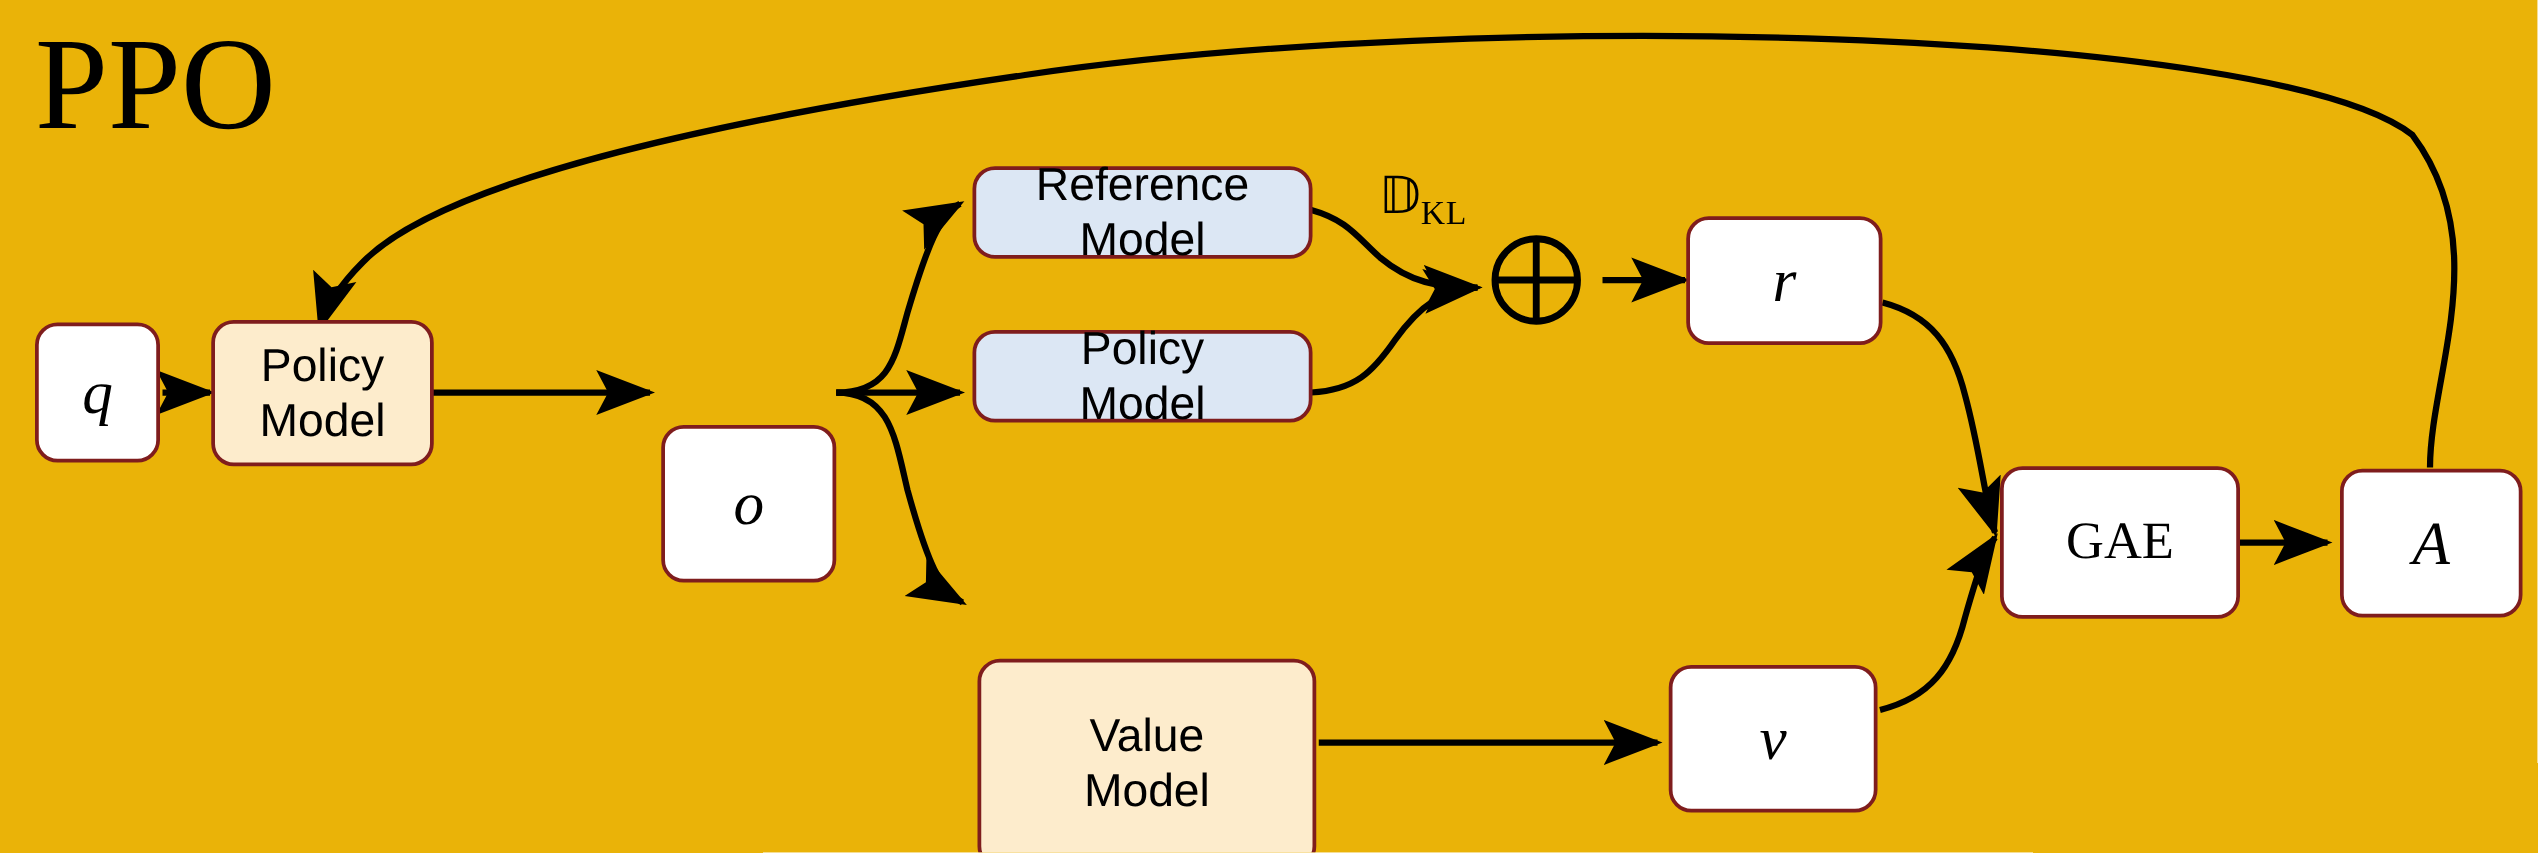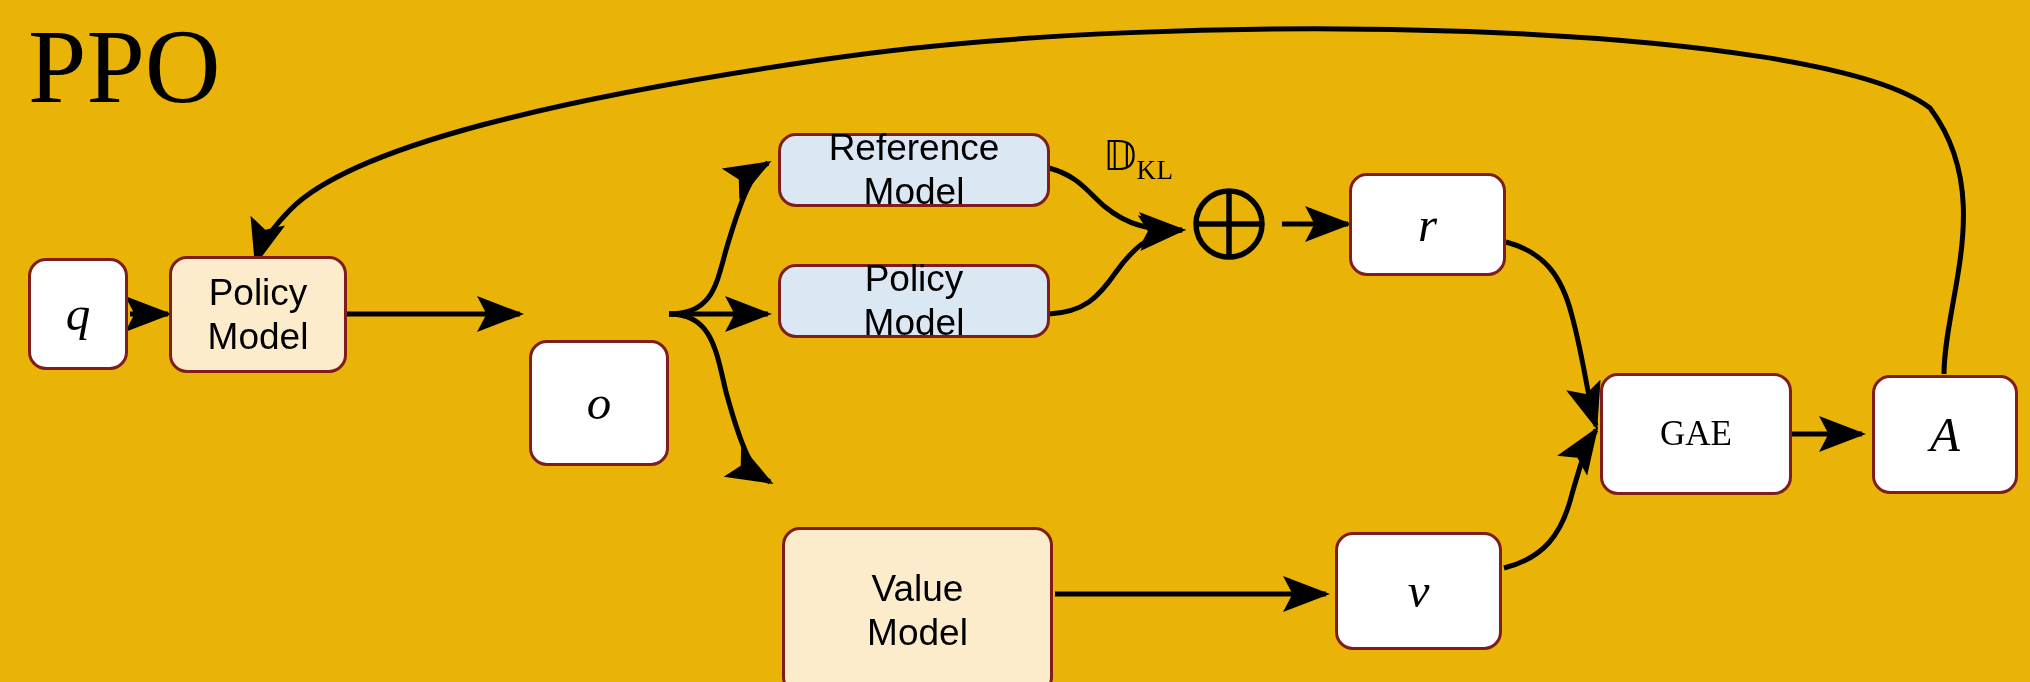--- a/index.html
+++ b/index.html
@@ -42,21 +42,21 @@
   .fill-blue   { background: #dce7f4; }
   .fill-cream  { background: #fdeccc; }
 
   .label-sans {
     font-family: "Liberation Sans", sans-serif;
     font-size: 37px;
     font-weight: 400;
   }
   .label-serif {
     font-family: "Liberation Serif", serif;
-    font-size: 35px;
+    font-size: 42px;
     font-weight: 400;
   }
   .label-mathit {
     font-family: "Liberation Serif", serif;
     font-size: 49px;
     font-style: italic;
     font-weight: 400;
   }
   .label-line { display: block; }
 

